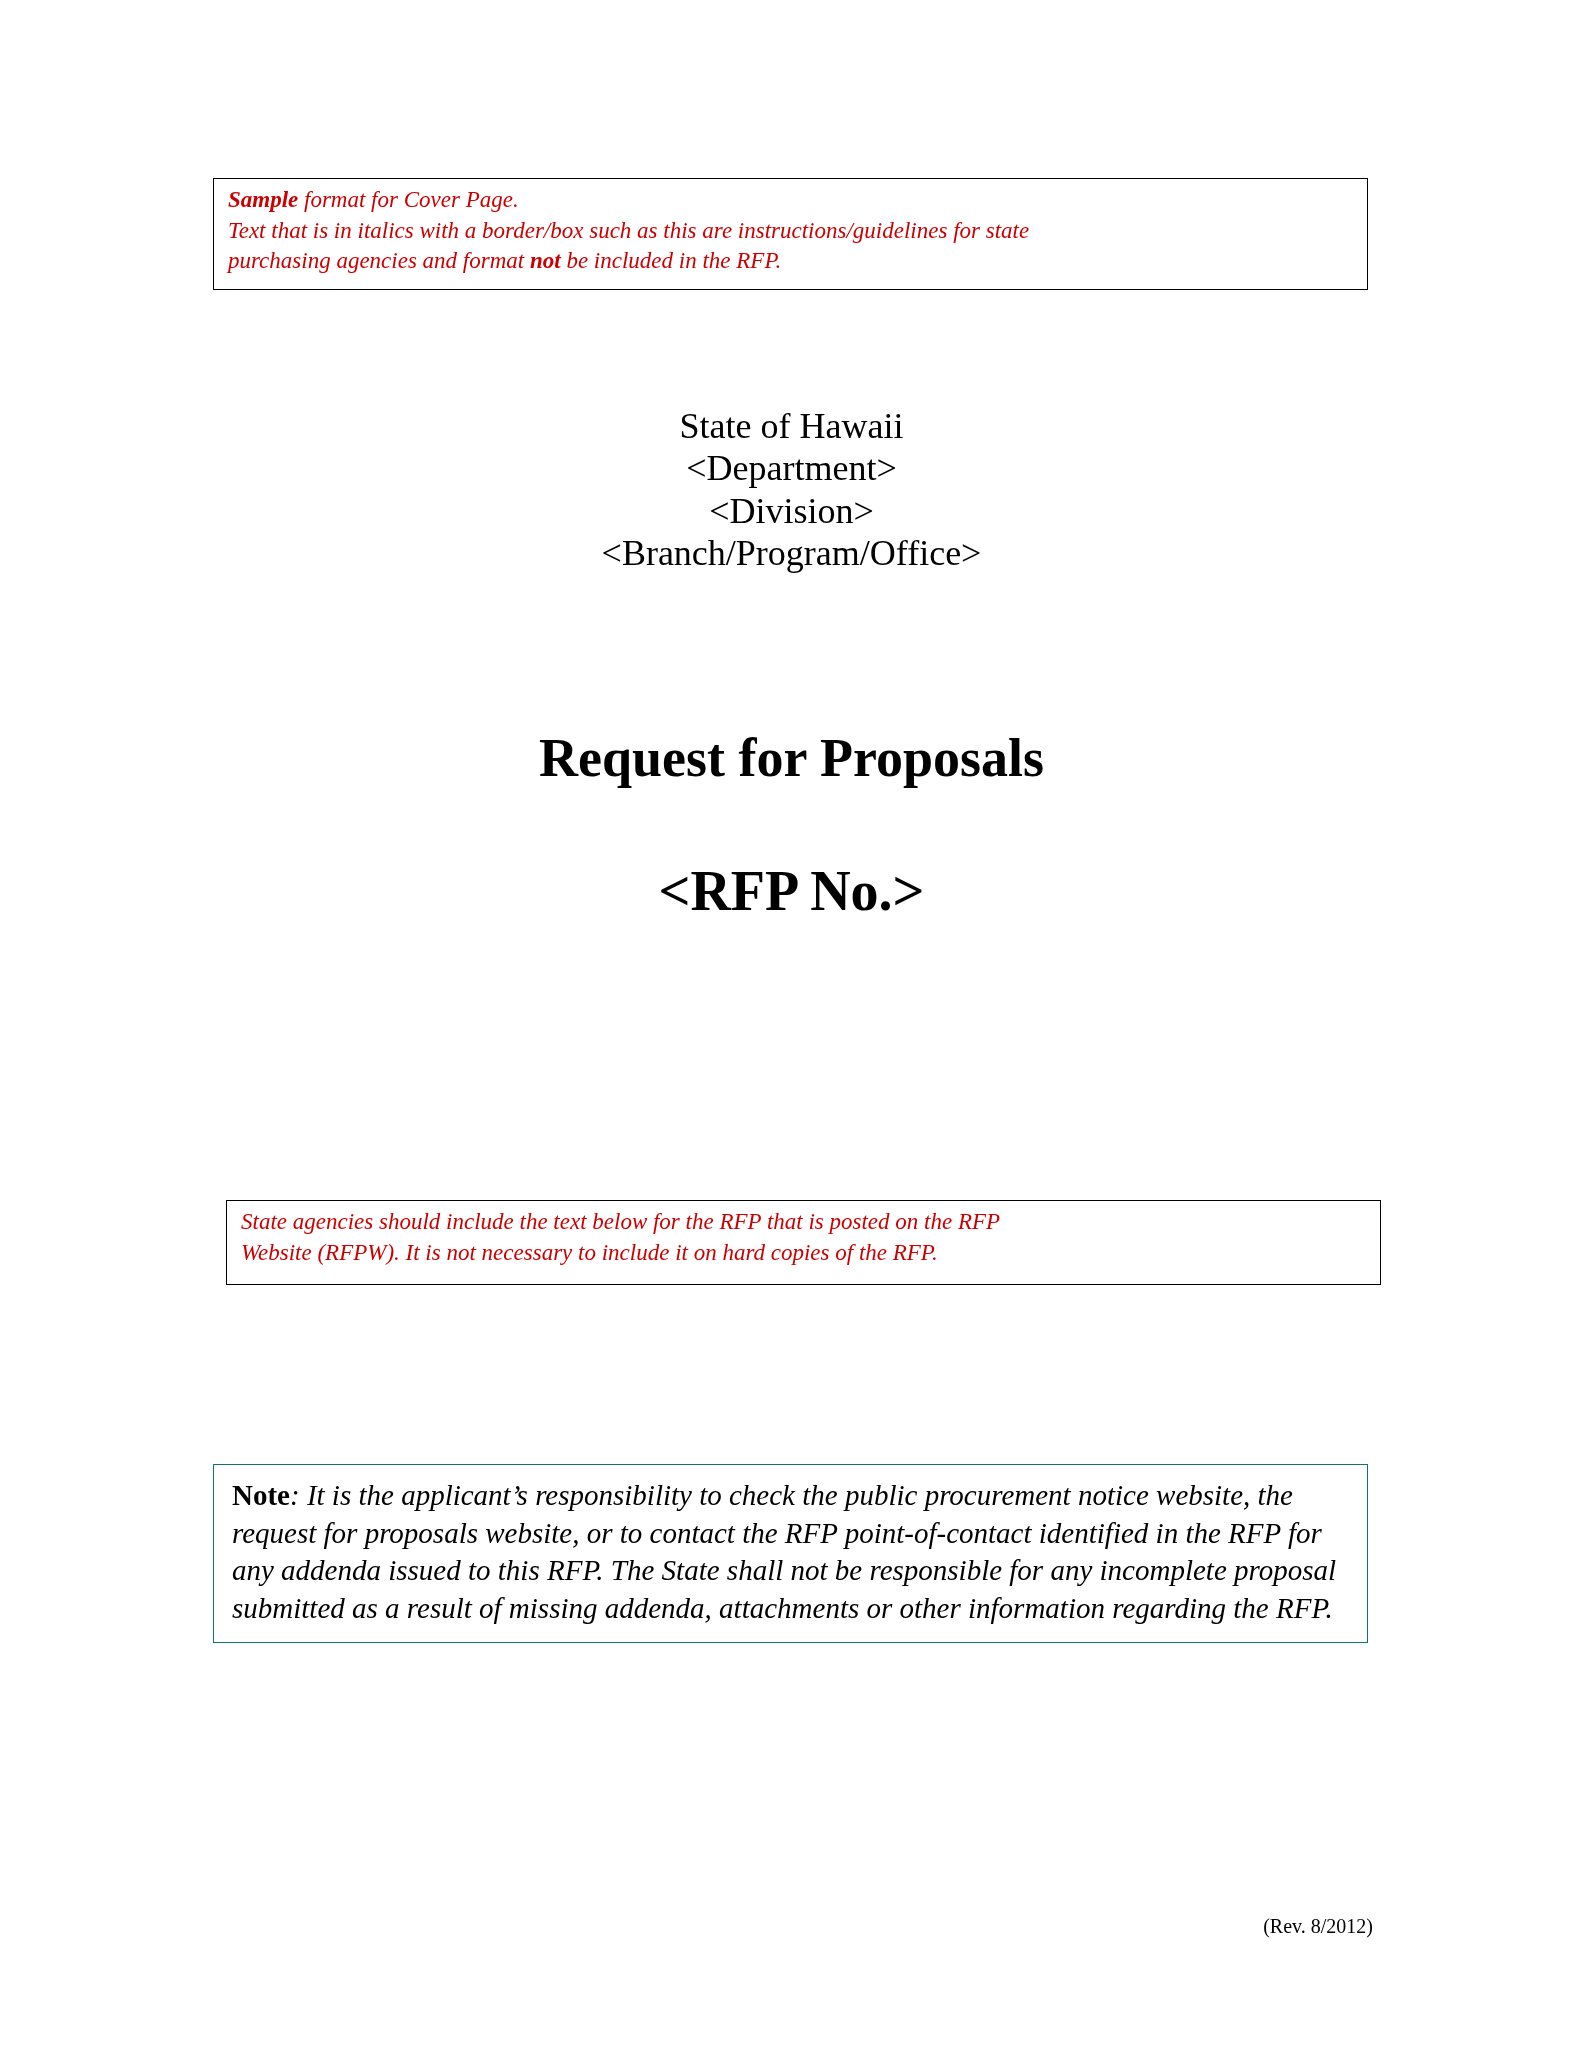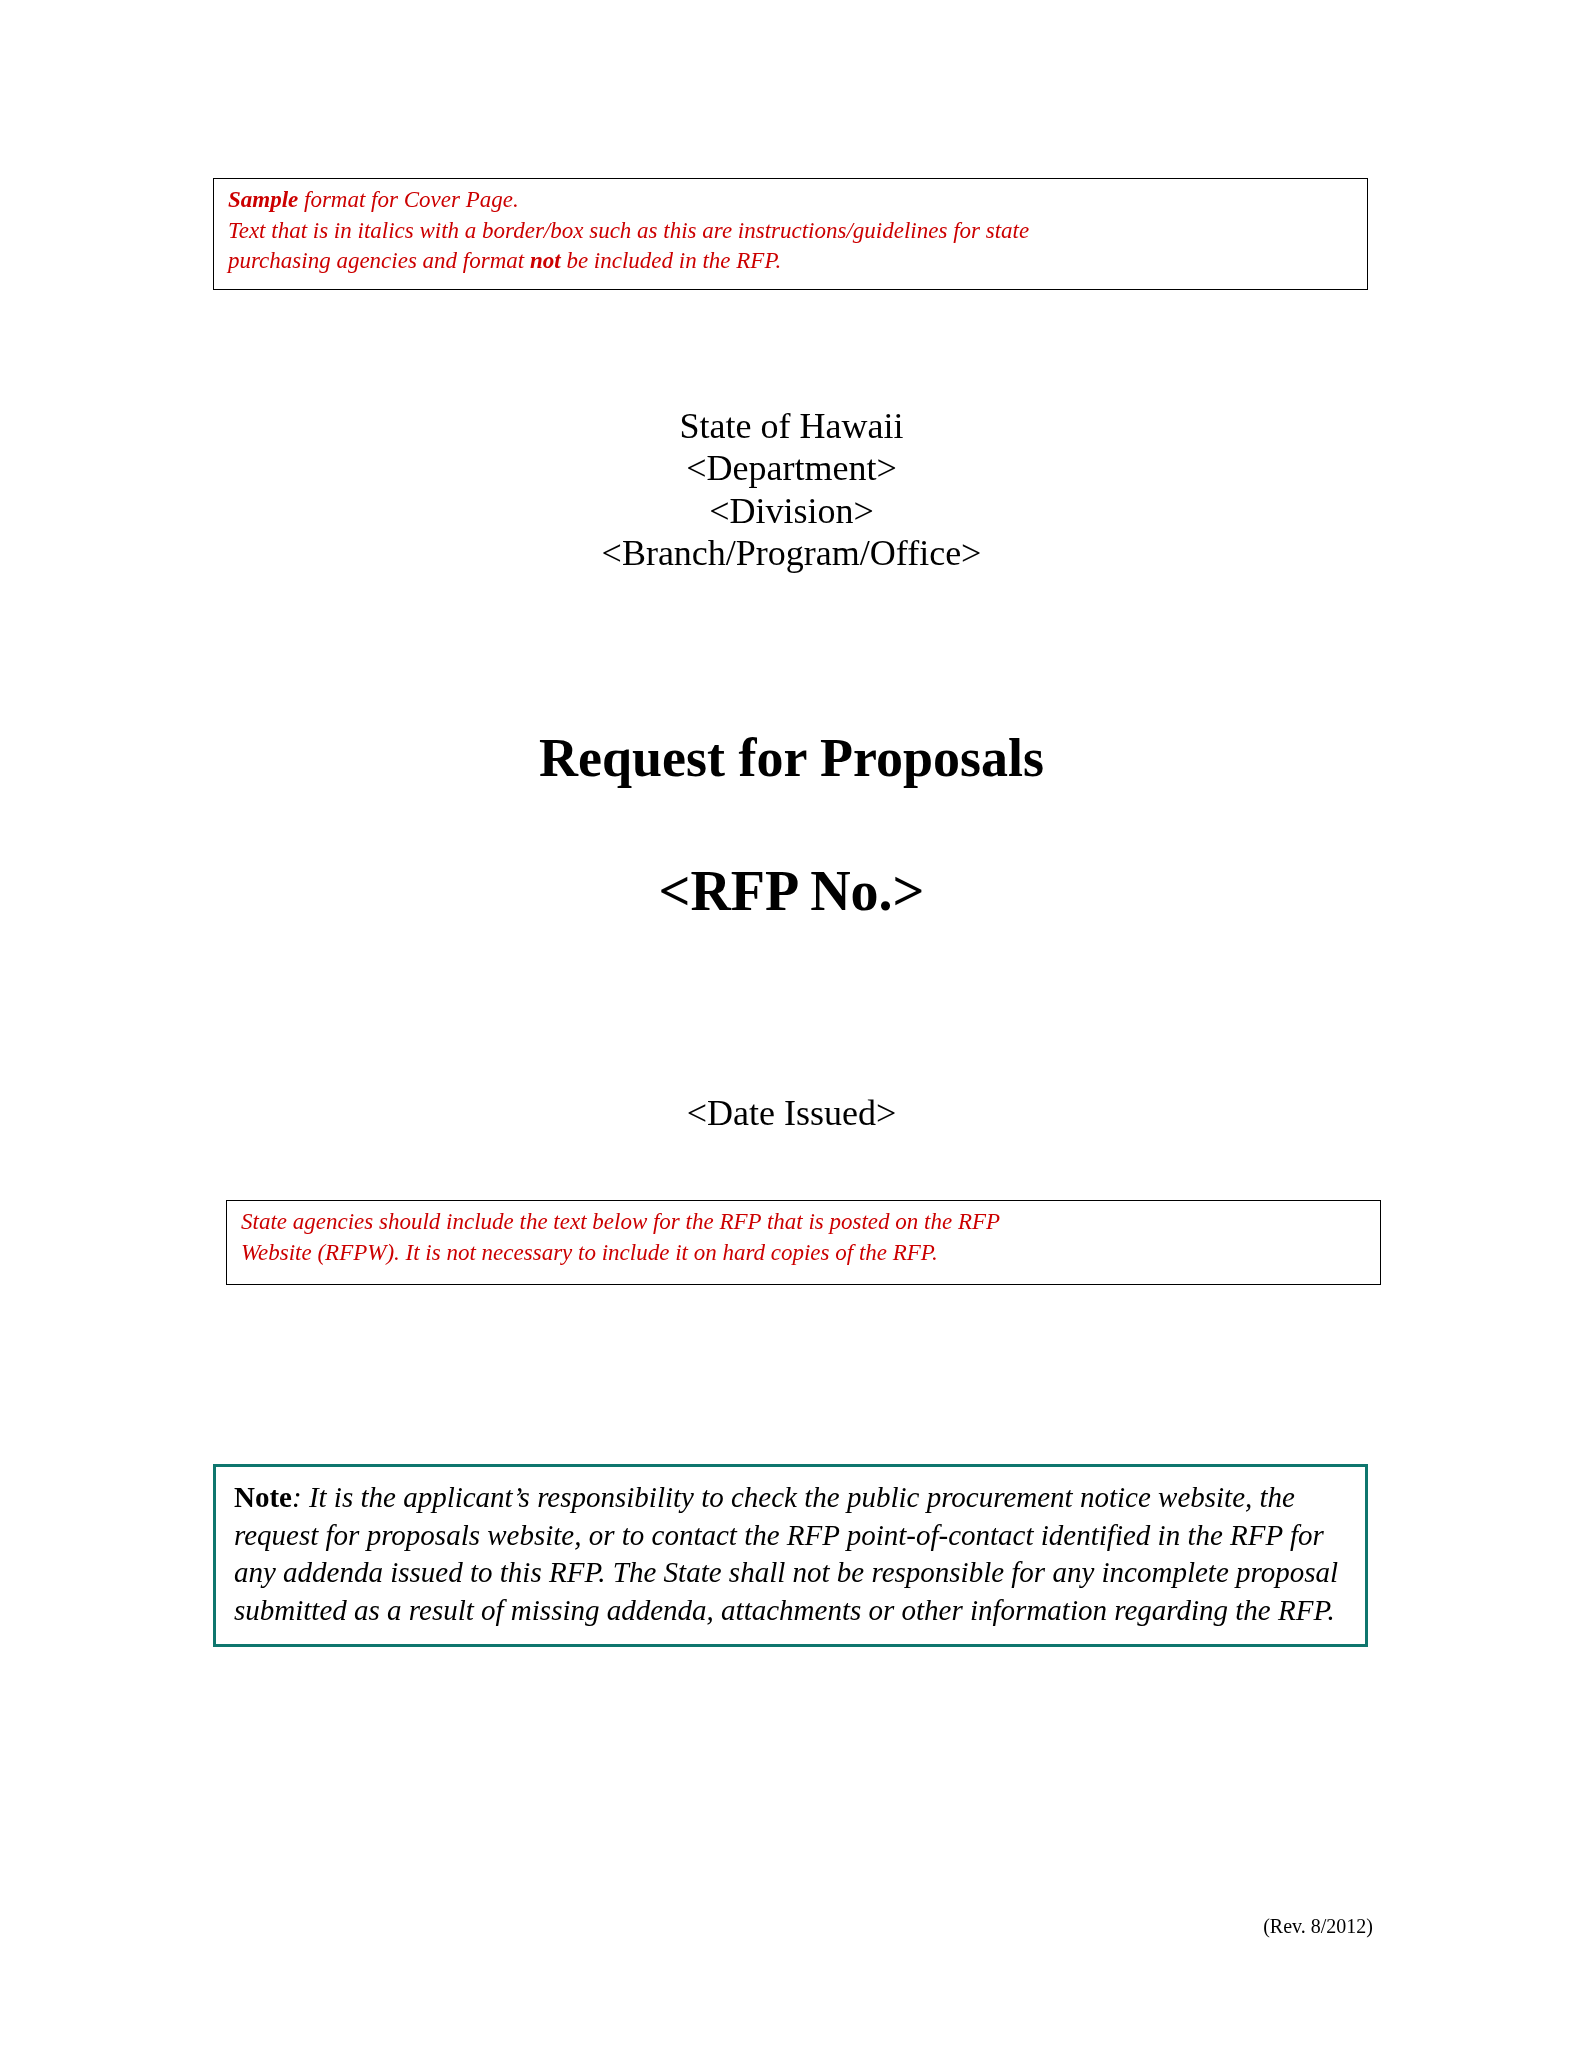--- a/index.html
+++ b/index.html
@@ -86,21 +86,21 @@
     top: 1092px;
     font-size: 36px;
   }
 
   
   #note-box {
     position: absolute;
     left: 213px;
     top: 1464px;
     width: 1155px;
-    border: 3px solid #0f766e;
+    border: 1px solid #0f766e;
     box-sizing: border-box;
     padding: 12px 18px 14px 18px;
     font-size: 29px;
     font-style: italic;
     line-height: 1.30;
   }
   #note-box .note-label {
     font-weight: bold;
     font-style: normal;
   }
@@ -131,21 +131,20 @@
     <span class="line">&lt;Division&gt;</span>
     <span class="line">&lt;Branch/Program/Office&gt;</span>
   </div>
 
   <div class="center-block" id="rfp-heading">Request for Proposals</div>
 
   <div class="center-block" id="rfp-number-block">
     <span class="line">&lt;RFP No.&gt;</span>
   </div>
 
-  <div class="center-block" id="date-issued">&lt;Date Issued&gt;</div>
 
   <div class="instr-box" id="instr-mid">
     <div>State agencies should include the text below for the RFP that is posted on the RFP</div>
     <div>Website (RFPW).  It is not necessary to include it on hard copies of the RFP.</div>
   </div>
 
   <div id="note-box">
     <span class="note-label">Note</span><span>:  It is the applicant’s responsibility to check the public procurement notice website, the request for proposals website, or to contact the RFP point-of-contact identified in the RFP for any addenda issued to this RFP. The State shall not be responsible for any incomplete proposal submitted as a result of missing addenda, attachments or other information regarding the RFP.</span>
   </div>
 

